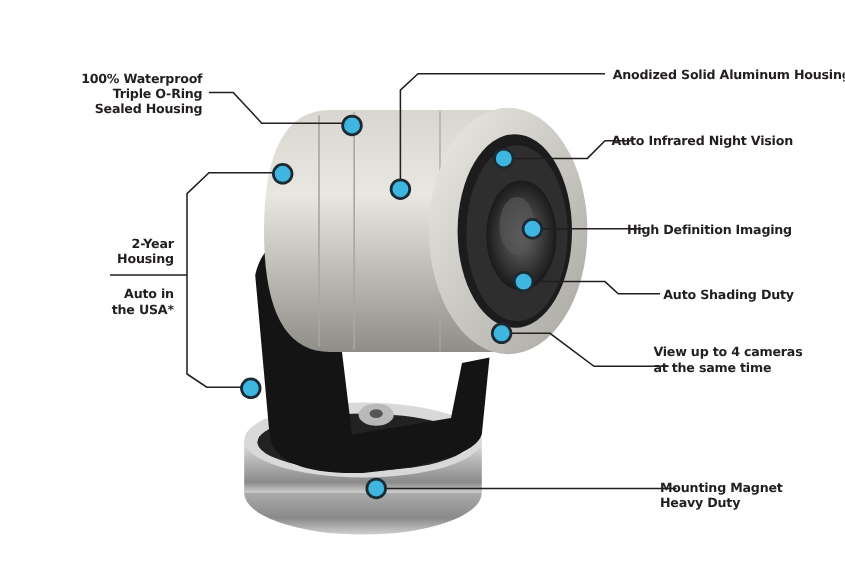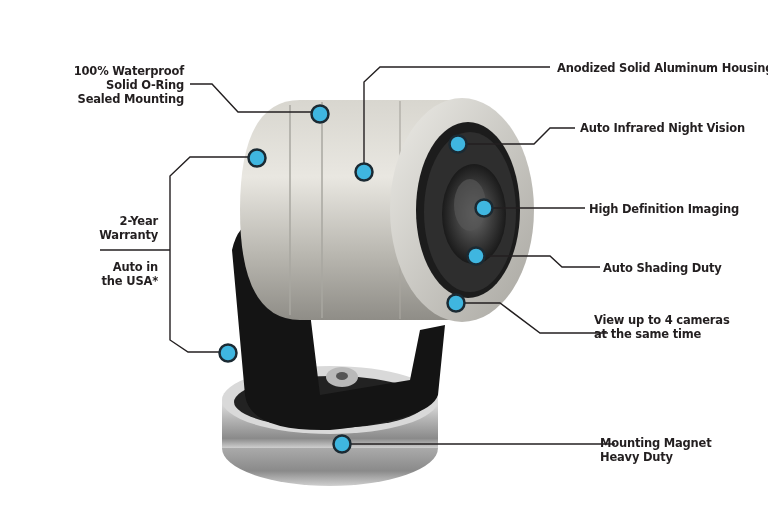--- a/index.html
+++ b/index.html
@@ -87,43 +87,43 @@
       <circle cx="484" cy="208" r="8.5"></circle>
       <circle cx="476" cy="256" r="8.5"></circle>
       <circle cx="456" cy="303" r="8.5"></circle>
       <circle cx="228" cy="353" r="8.5"></circle>
       <circle cx="342" cy="444" r="8.5"></circle>
     </g>
   </svg>
 
   <div class="label r" style="right:584px; top:64px;">
     <span>100% Waterproof</span>
-    <span>Solid O-Ring</span>
-    <span>Sealed Mounting</span>
+    <span>Triple O-Ring</span>
+    <span>Sealed Housing</span>
   </div>
 
   <div class="label r" style="right:610px; top:214px;">
     <span>2-Year</span>
-    <span>Warranty</span>
+    <span>Housing</span>
   </div>
 
   <div class="label r" style="right:610px; top:260px;">
     <span>Auto in</span>
     <span>the USA*</span>
   </div>
 
   <div class="label" style="left:557px; top:61px;">
     <span>Anodized Solid Aluminum Housing</span>
   </div>
 
-  <div class="label" style="left:580px; top:121px;">
+  <div class="label" style="left:556px; top:121px;">
     <span>Auto Infrared Night Vision</span>
   </div>
 
-  <div class="label" style="left:589px; top:202px;">
+  <div class="label" style="left:570px; top:202px;">
     <span>High Definition Imaging</span>
   </div>
 
   <div class="label" style="left:603px; top:261px;">
     <span>Auto Shading Duty</span>
   </div>
 
   <div class="label c" style="left:594px; top:313px; width:130px;">
     <span>View up to 4 cameras</span>
     <span>at the same time</span>

